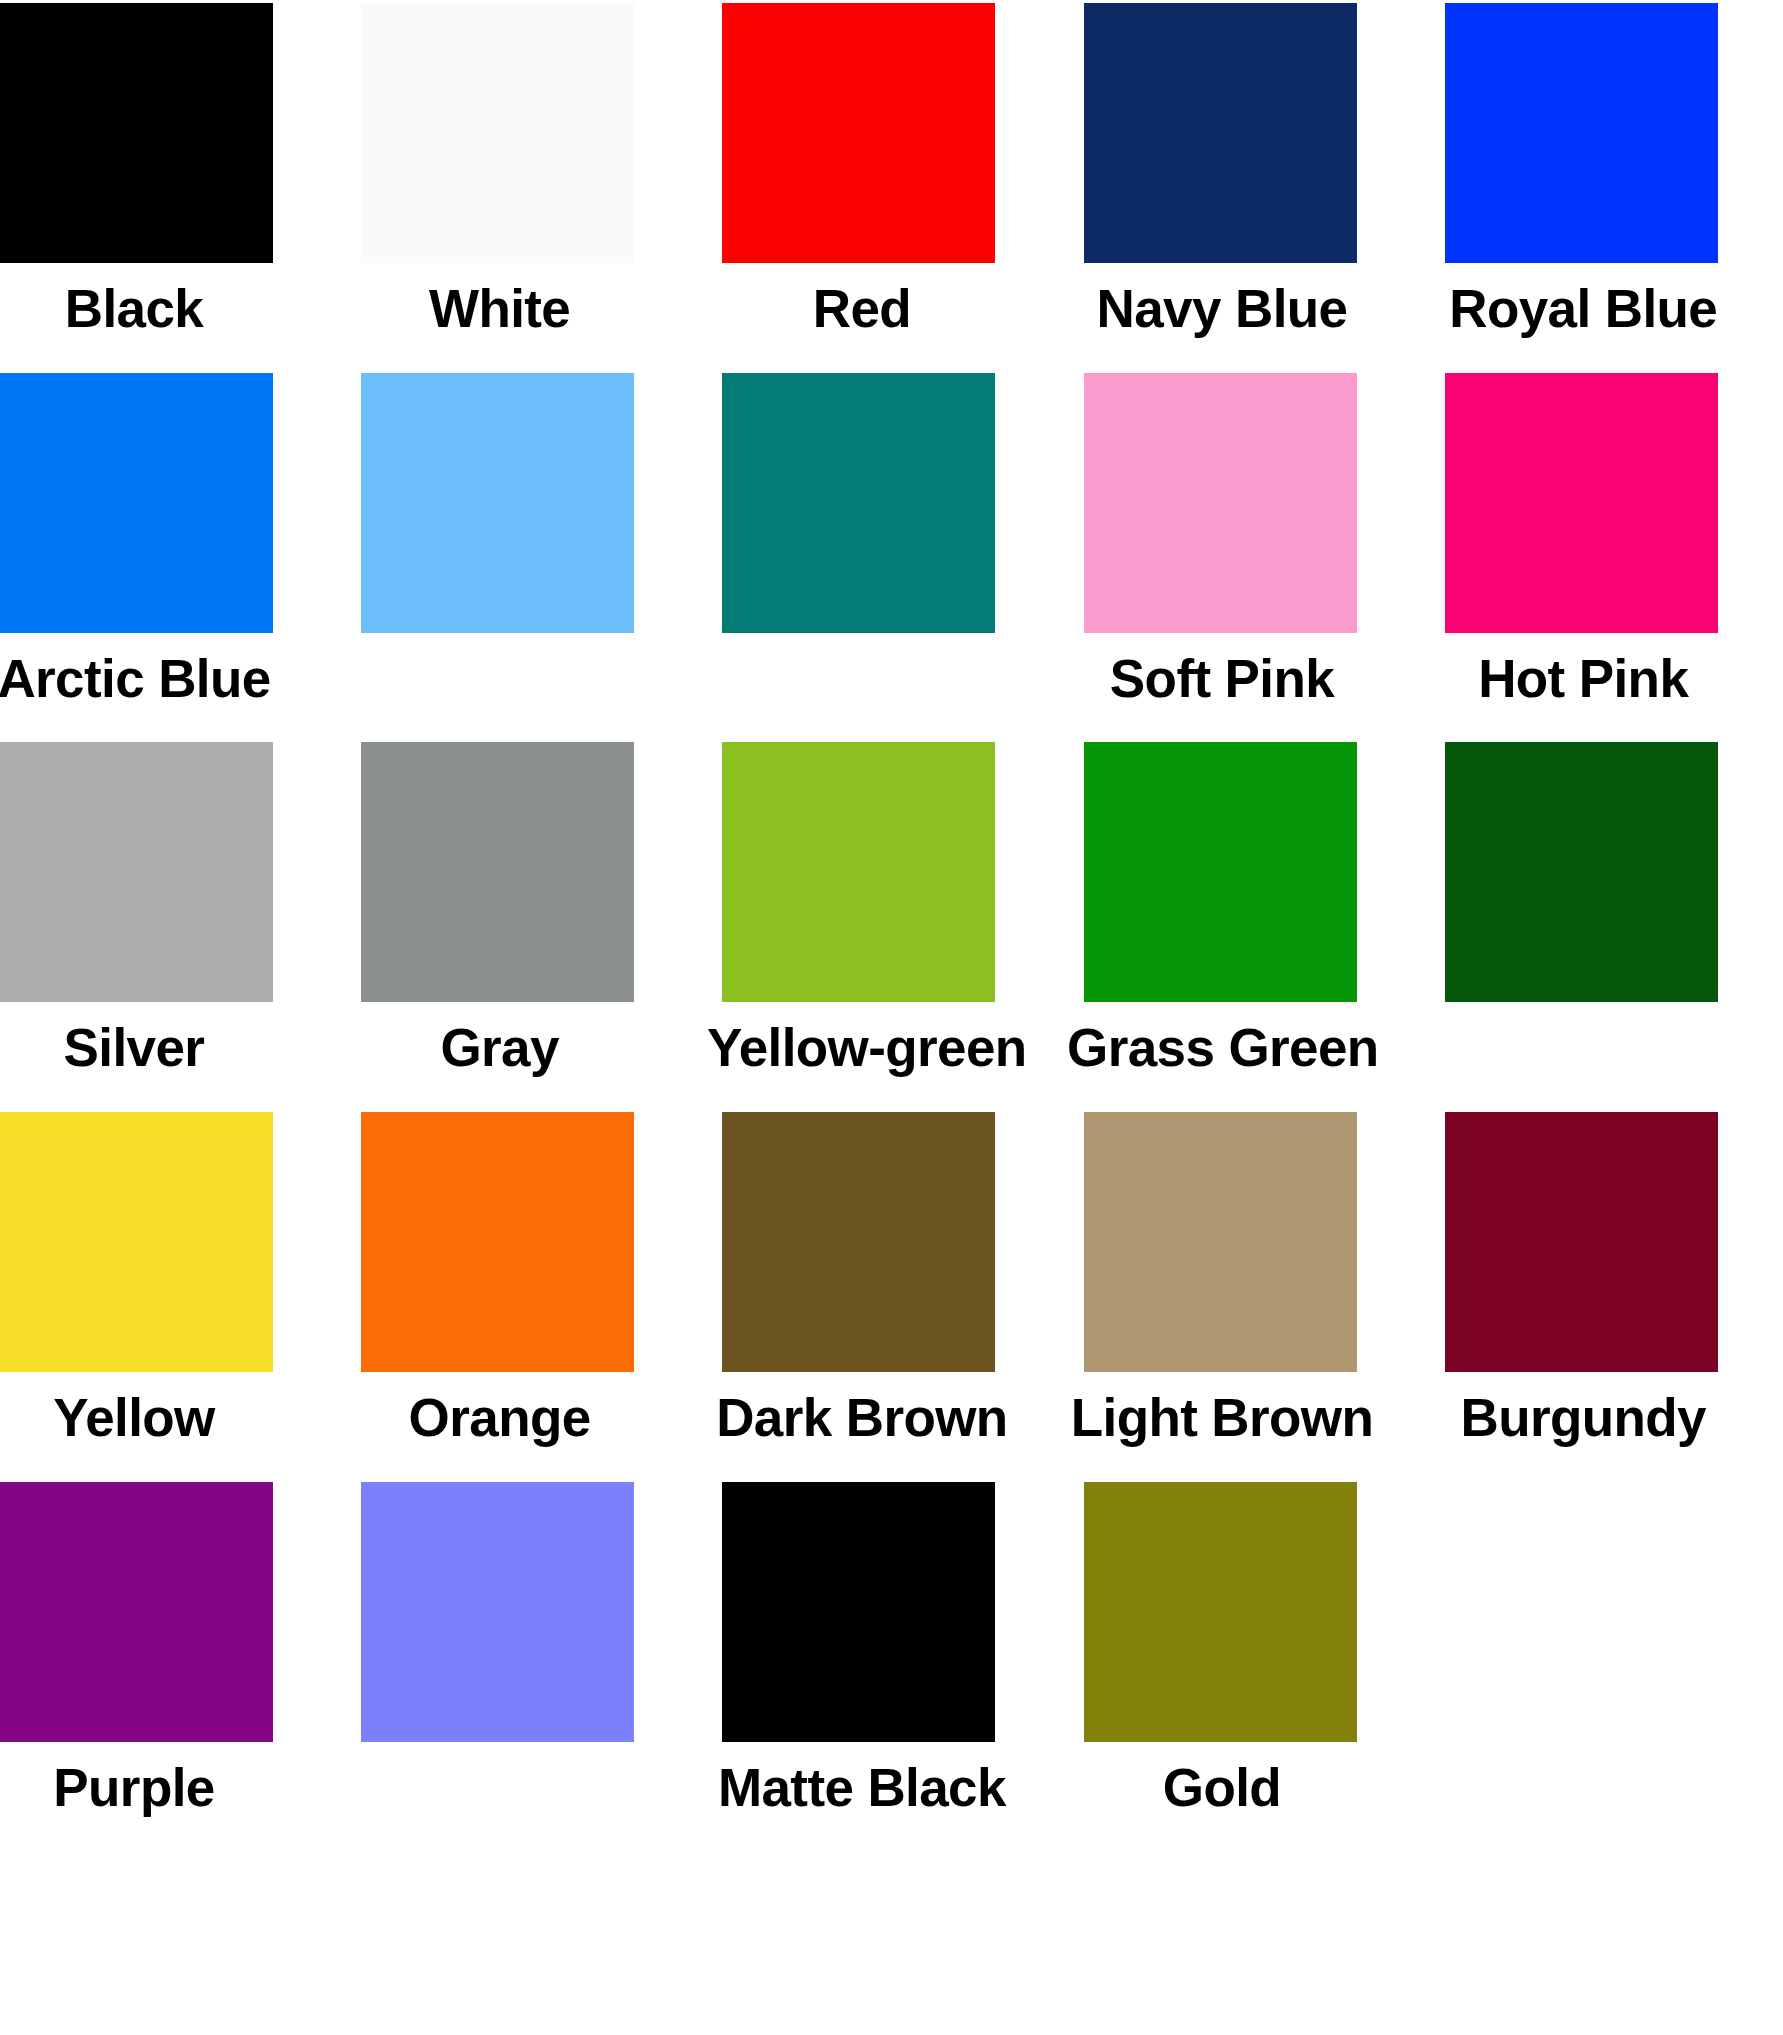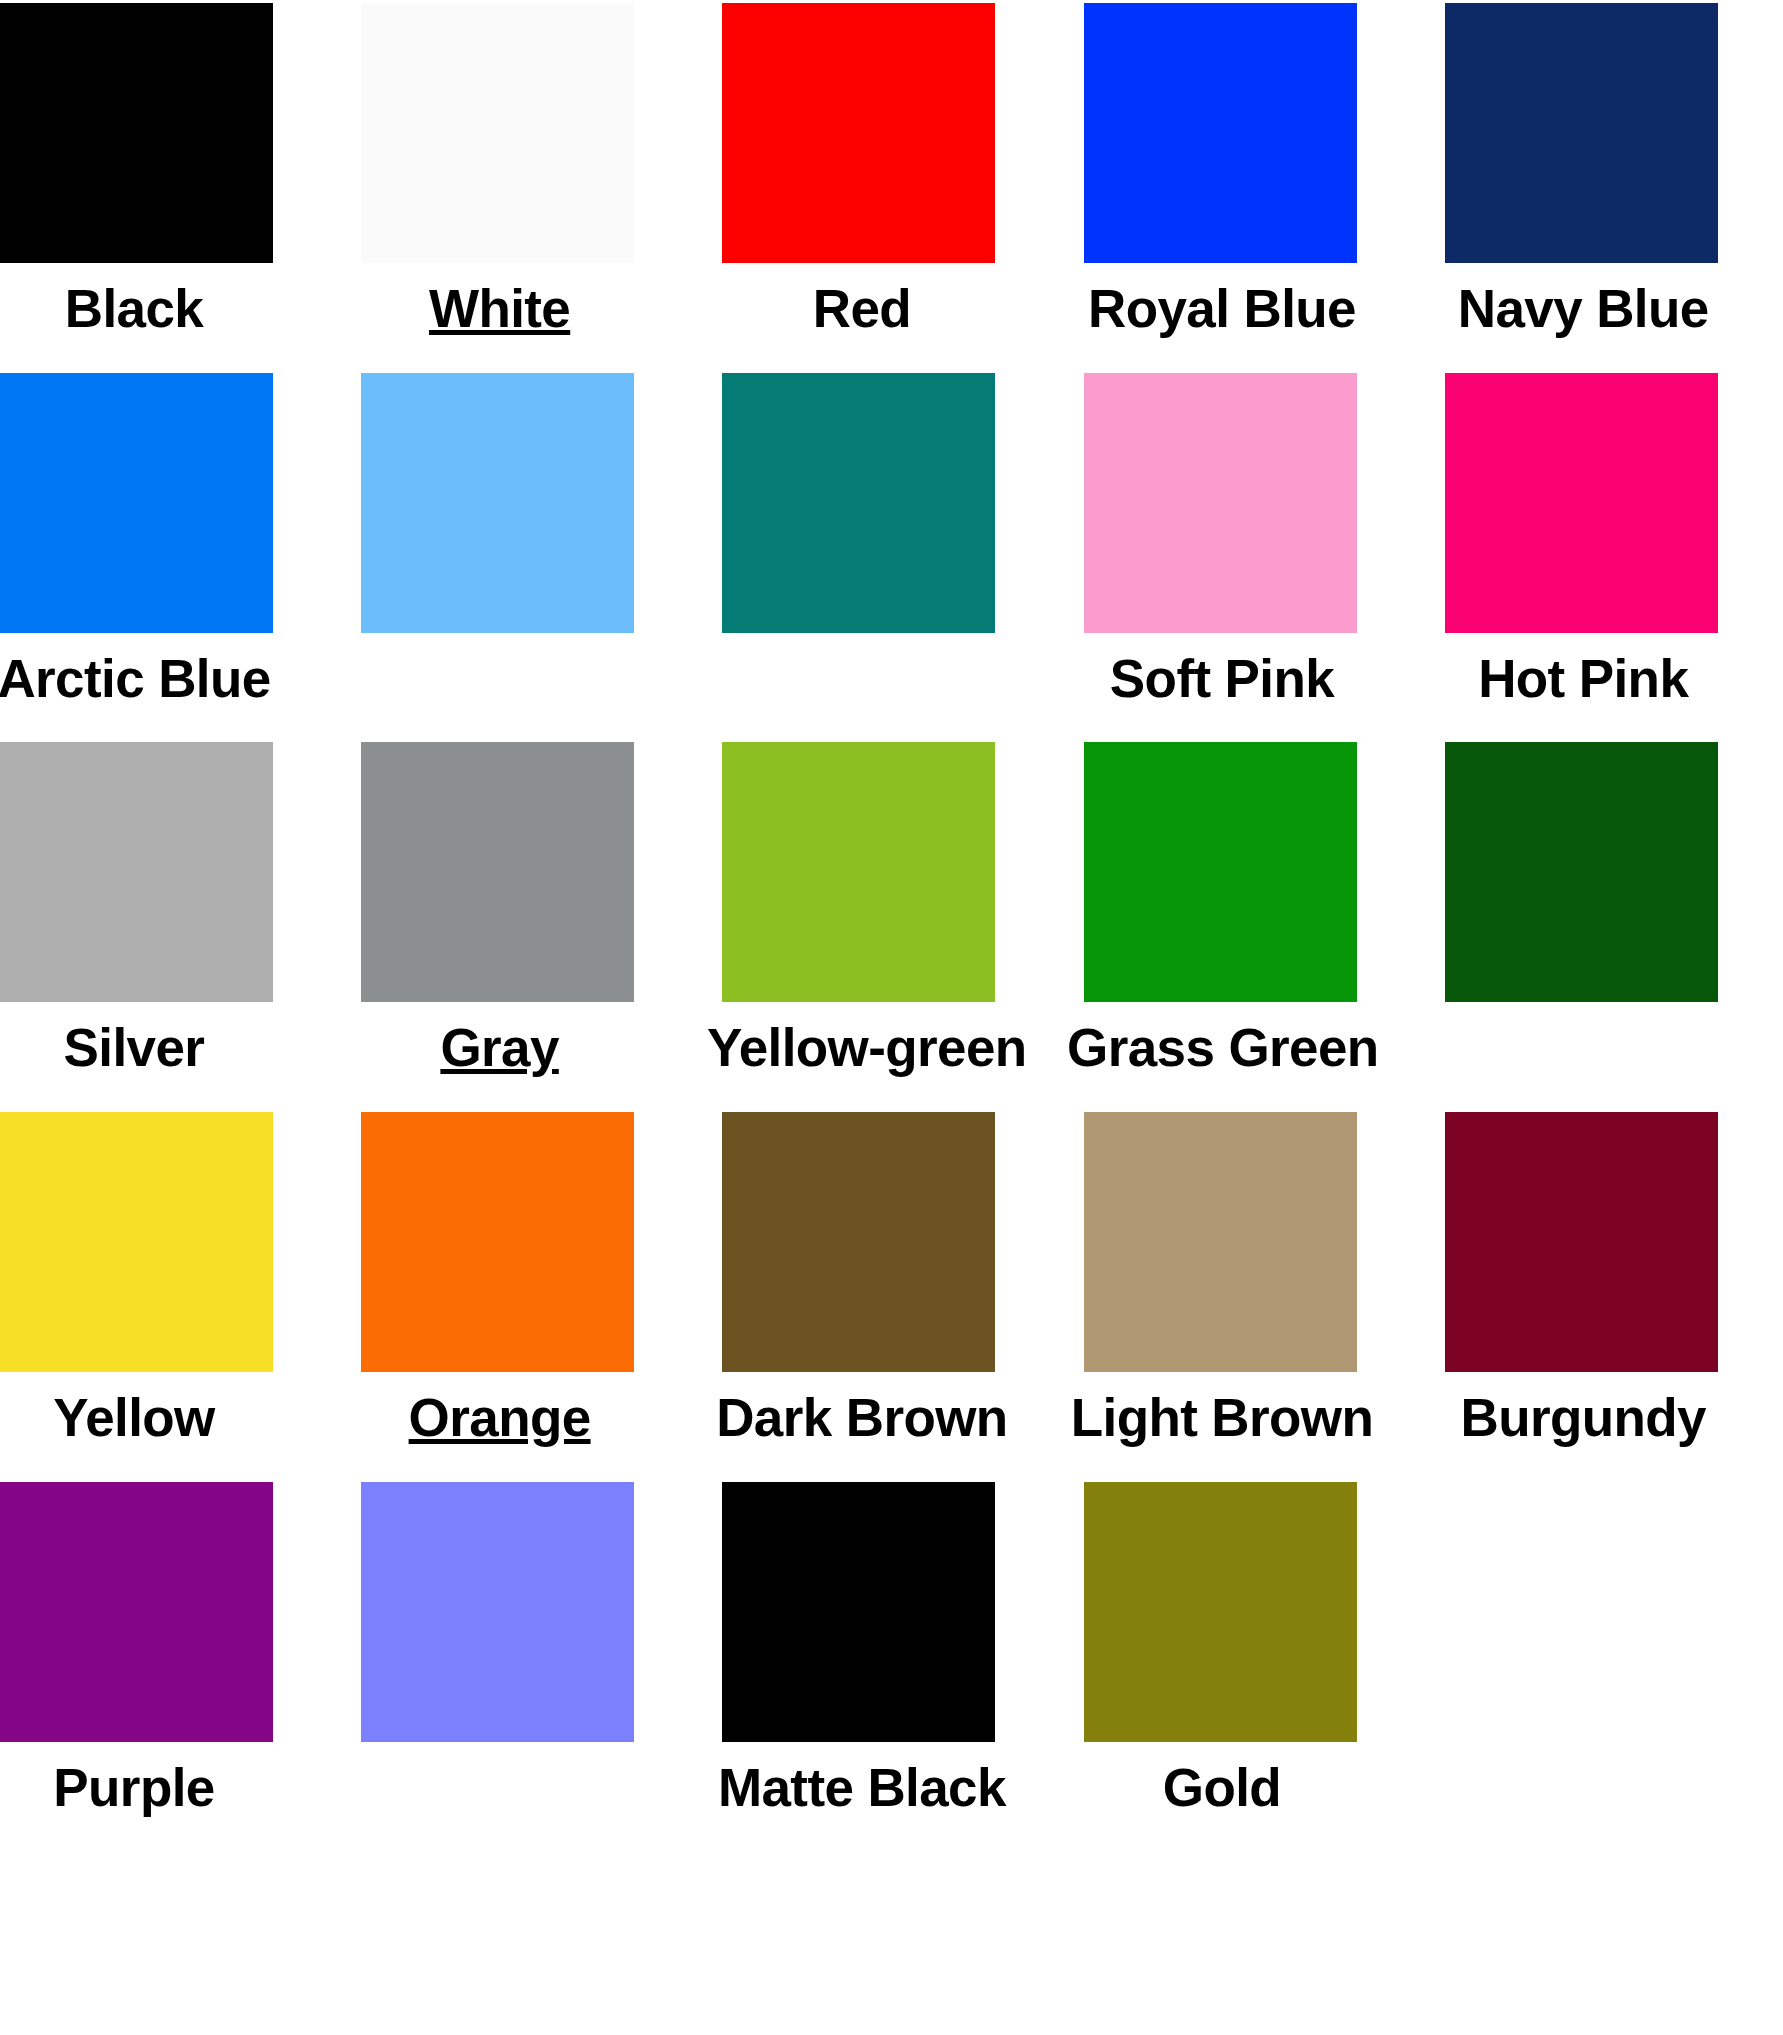--- a/index.html
+++ b/index.html
@@ -54,21 +54,21 @@
     line-height: 1.0;
     color: #000000;
     text-align: center;
     white-space: nowrap;
     letter-spacing: -0.6px;
     margin-left: -18px;
   }
 
   
   .swatch-cell:nth-child(5n+1) .swatch-label { margin-left: -21px; }
-  .swatch-cell:nth-child(5n+2) .swatch-label { margin-left: -16.6px; text-decoration: underline; }
+  .swatch-cell:nth-child(5n+2) .swatch-label { margin-left: -16.6px; }
   .swatch-cell:nth-child(5n+3) .swatch-label { margin-left: -15.5px; }
   .swatch-cell:nth-child(5n+4) .swatch-label { margin-left: -16.6px; }
   .swatch-cell:nth-child(5n+5) .swatch-label { margin-left: -16.6px; }
 
   .swatch-cell.empty .swatch-label { visibility: hidden; }
 </style>
 </head>
 <body>
 
 <div id="palette-grid">
@@ -78,26 +78,26 @@
     </div>
     <div class="swatch-cell">
       <div class="swatch-chip" style="background: rgb(250, 250, 250);"></div>
       <div class="swatch-label">White</div>
     </div>
     <div class="swatch-cell">
       <div class="swatch-chip" style="background: rgb(252, 0, 0);"></div>
       <div class="swatch-label">Red</div>
     </div>
     <div class="swatch-cell">
+      <div class="swatch-chip" style="background: rgb(13, 42, 102);"></div>
+      <div class="swatch-label">Navy Blue</div>
+    </div>
+    <div class="swatch-cell">
       <div class="swatch-chip" style="background: rgb(0, 51, 253);"></div>
       <div class="swatch-label">Royal Blue</div>
-    </div>
-    <div class="swatch-cell">
-      <div class="swatch-chip" style="background: rgb(13, 42, 102);"></div>
-      <div class="swatch-label">Navy Blue</div>
     </div>
     <div class="swatch-cell">
       <div class="swatch-chip" style="background: rgb(0, 120, 245);"></div>
       <div class="swatch-label">Arctic Blue</div>
     </div>
     <div class="swatch-cell">
       <div class="swatch-chip" style="background: rgb(108, 189, 251);"></div>
     </div>
     <div class="swatch-cell">
       <div class="swatch-chip" style="background: rgb(4, 123, 117);"></div>

